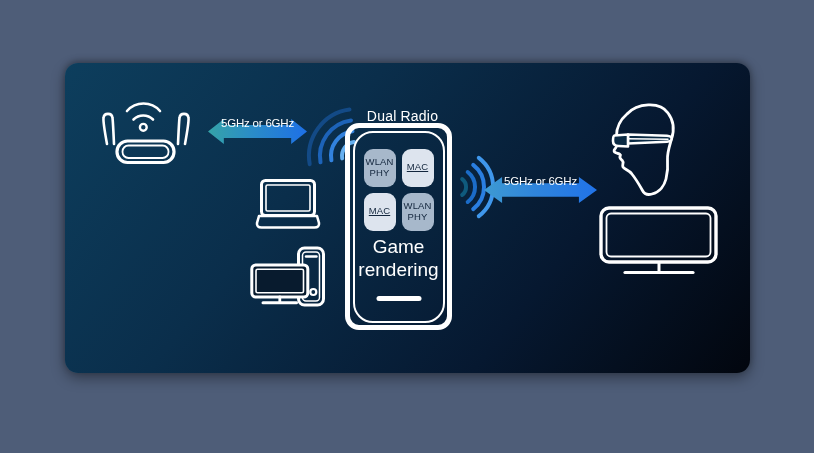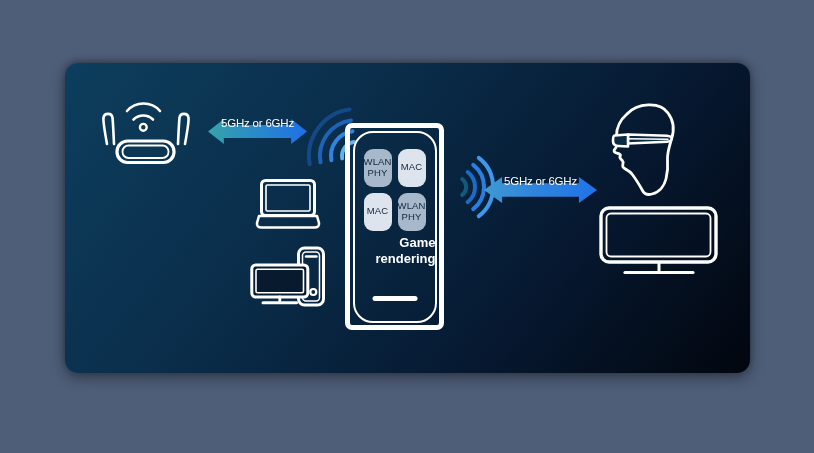--- a/index.html
+++ b/index.html
@@ -34,40 +34,40 @@
   .arrow-left .arrow-bg{background:linear-gradient(90deg,#35a3a8 0%,#2a8cc8 45%,#1e70e6 100%);}
   .arrow-right{left:419px;top:113px;width:113px;height:28px;}
   .arrow-right .arrow-bg{background:linear-gradient(90deg,#3e9ad2 0%,#2f85dc 45%,#2173e8 100%);}
   .arrow-label{
     position:relative;color:#fff;font-size:11.5px;letter-spacing:-.2px;
     white-space:nowrap;line-height:1;
   }
 
   
   .phone{
-    left:280px;top:60px;width:99px;height:207px;
-    border:5.5px solid #fff;border-radius:7px;box-sizing:border-box;
+    left:280px;top:60px;width:107px;height:207px;
+    border:5.5px solid #fff;border-radius:14px;box-sizing:border-box;
   }
   .phone-screen{
     position:absolute;inset:2.5px;border:2px solid #fff;border-radius:20px;
   }
   .blocks{
     position:absolute;left:9px;right:9px;top:16px;
     display:grid;grid-template-columns:1fr 1fr;gap:6px;
   }
   .block{
     position:relative;height:38px;border-radius:9px;
     display:flex;align-items:center;justify-content:center;text-align:center;
     font-size:9.5px;line-height:1.15;color:#13263d;letter-spacing:.1px;
   }
   .tone-dark{background:#a7b8cb;}
-  .tone-light{background:#dde4ee;}
+  .tone-light{background:#dde4ee;text-decoration:underline;}
   .caption{
     position:absolute;left:50%;top:102px;transform:translateX(-50%);
-    width:82px;text-align:right;color:#fff;font-size:13px;line-height:1.25;font-weight:bold;
+    width:82px;text-align:center;color:#fff;font-size:19px;line-height:1.25;
   }
   .home-bar{
     position:absolute;left:50%;top:163px;transform:translateX(-50%);
     width:45px;height:5px;border-radius:3px;background:#fff;
   }
 </style>
 </head>
 <body>
 
 <div class="page">
@@ -105,20 +105,21 @@
       <path d="M13,56.8 H46.5" stroke-width="3"></path>
     </svg>
 
     <svg style="left:231px;top:19px;" width="62" height="84" viewBox="0 0 62 84" fill="none" stroke-linecap="round">
       <path d="M58.1,60.1 A14,14 0 0 0 46.2,76.4" stroke="#66b0f0" stroke-width="4"></path>
       <path d="M56.5,49.2 A25,25 0 0 0 35.4,78.3" stroke="#3282de" stroke-width="4"></path>
       <path d="M55.0,38.4 A36,36 0 0 0 24.5,80.3" stroke="#1d63b8" stroke-width="4"></path>
       <path d="M53.5,27.5 A47,47 0 0 0 13.7,82.2" stroke="#134a86" stroke-width="4"></path>
     </svg>
 
+    <div class="dual-radio">Dual Radio</div>
 
     <div class="phone">
       <div class="phone-screen">
         <div class="blocks">
           <div class="block tone-dark">WLAN PHY</div>
           <div class="block tone-light">MAC</div>
           <div class="block tone-light">MAC</div>
           <div class="block tone-dark">WLAN PHY</div>
         </div>
         <div class="caption">Game rendering</div>

